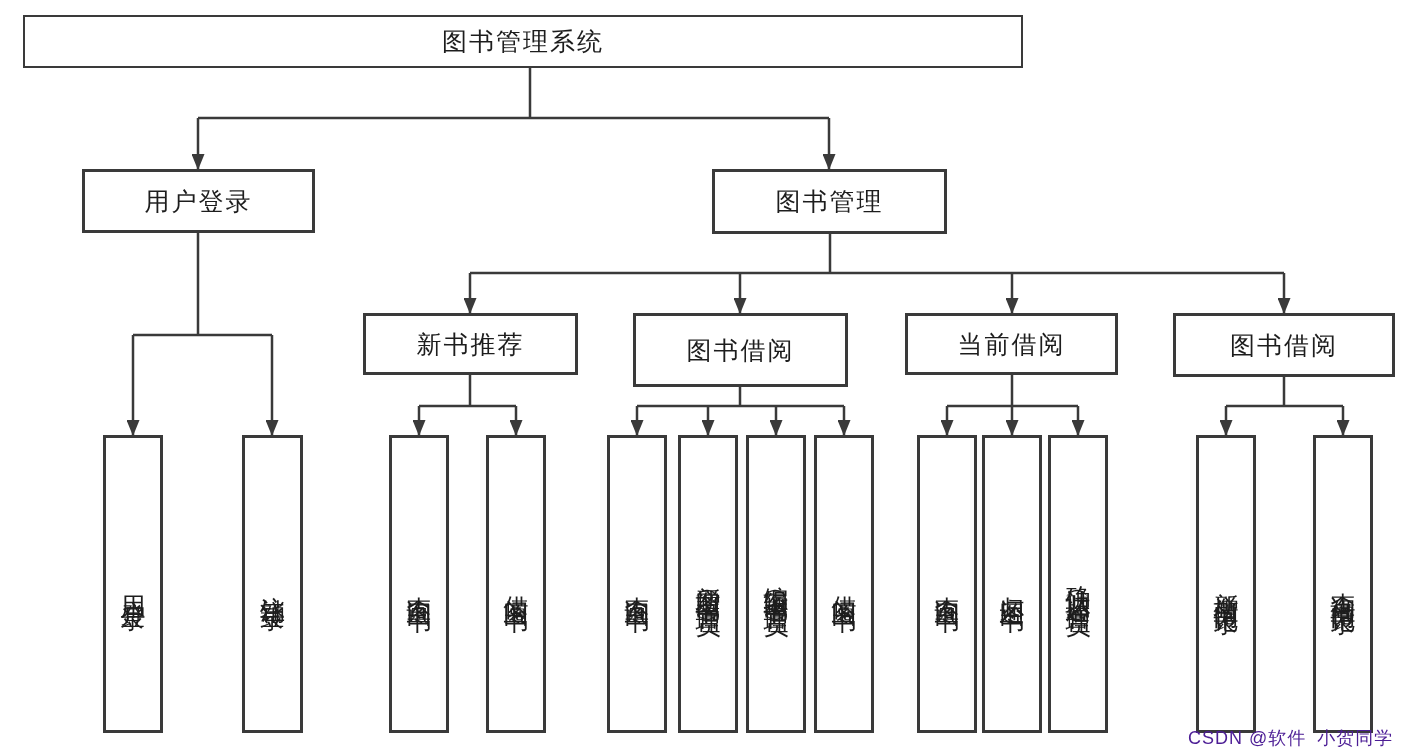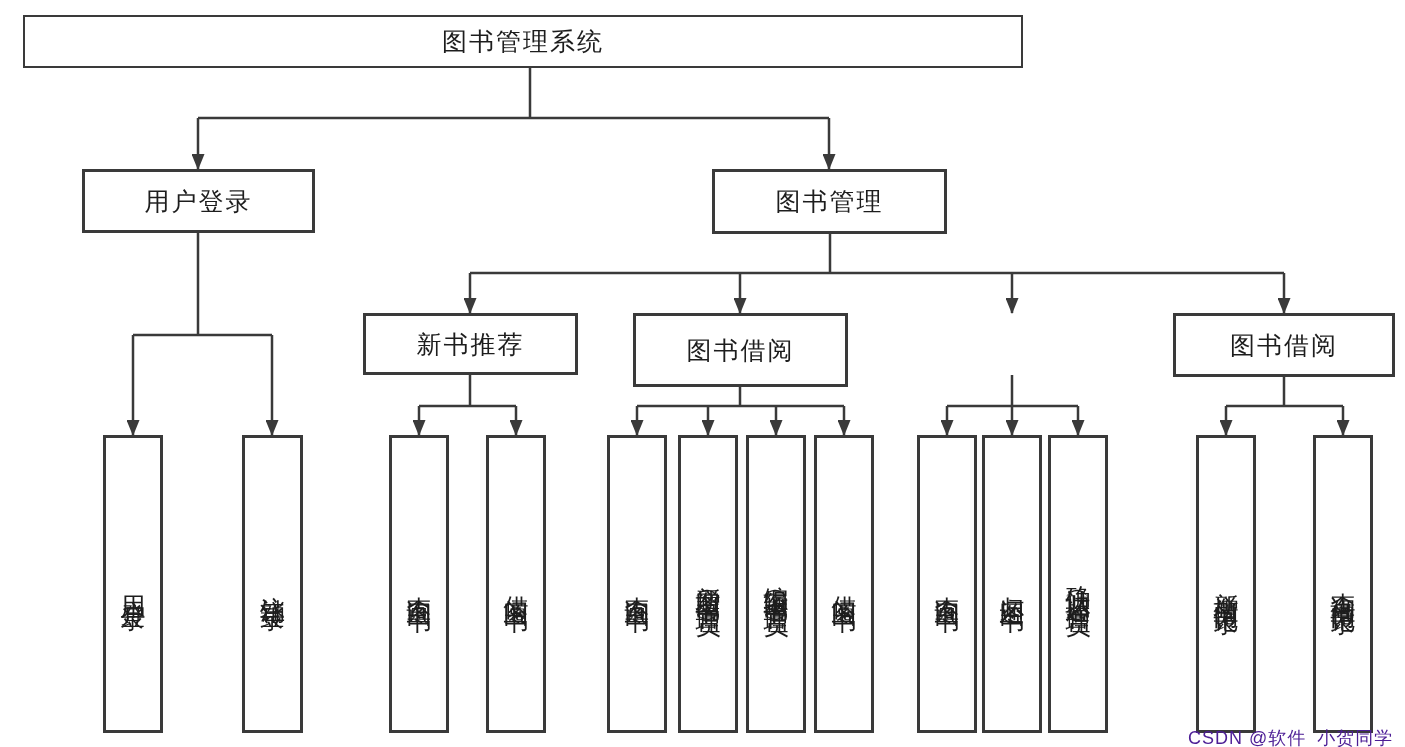--- a/index.html
+++ b/index.html
@@ -107,20 +107,23 @@
   <div class="node" style="left:712px; top:169px; width:235px; height:65px;">
     <span class="lbl">图书管理</span>
   </div>
 
   <div class="node" style="left:363px; top:313px; width:215px; height:62px;">
     <span class="lbl">新书推荐</span>
   </div>
   <div class="node" style="left:633px; top:313px; width:215px; height:74px;">
     <span class="lbl">图书借阅</span>
   </div>
+  <div class="node" style="left:905px; top:313px; width:213px; height:62px;">
+    <span class="lbl">当前借阅</span>
+  </div>
   <div class="node" style="left:1173px; top:313px; width:222px; height:64px;">
     <span class="lbl">图书借阅</span>
   </div>
 
   <div class="node" style="left:103px; top:435px; width:60px; height:298px;">
     <span class="vlbl">用户登录</span>
   </div>
   <div class="node" style="left:242px; top:435px; width:61px; height:298px;">
     <span class="vlbl">注销登录</span>
   </div>

